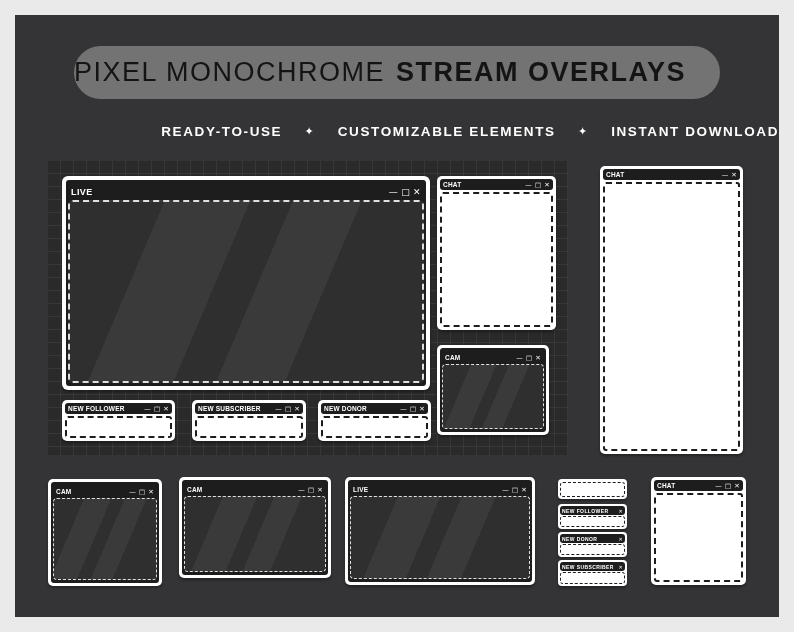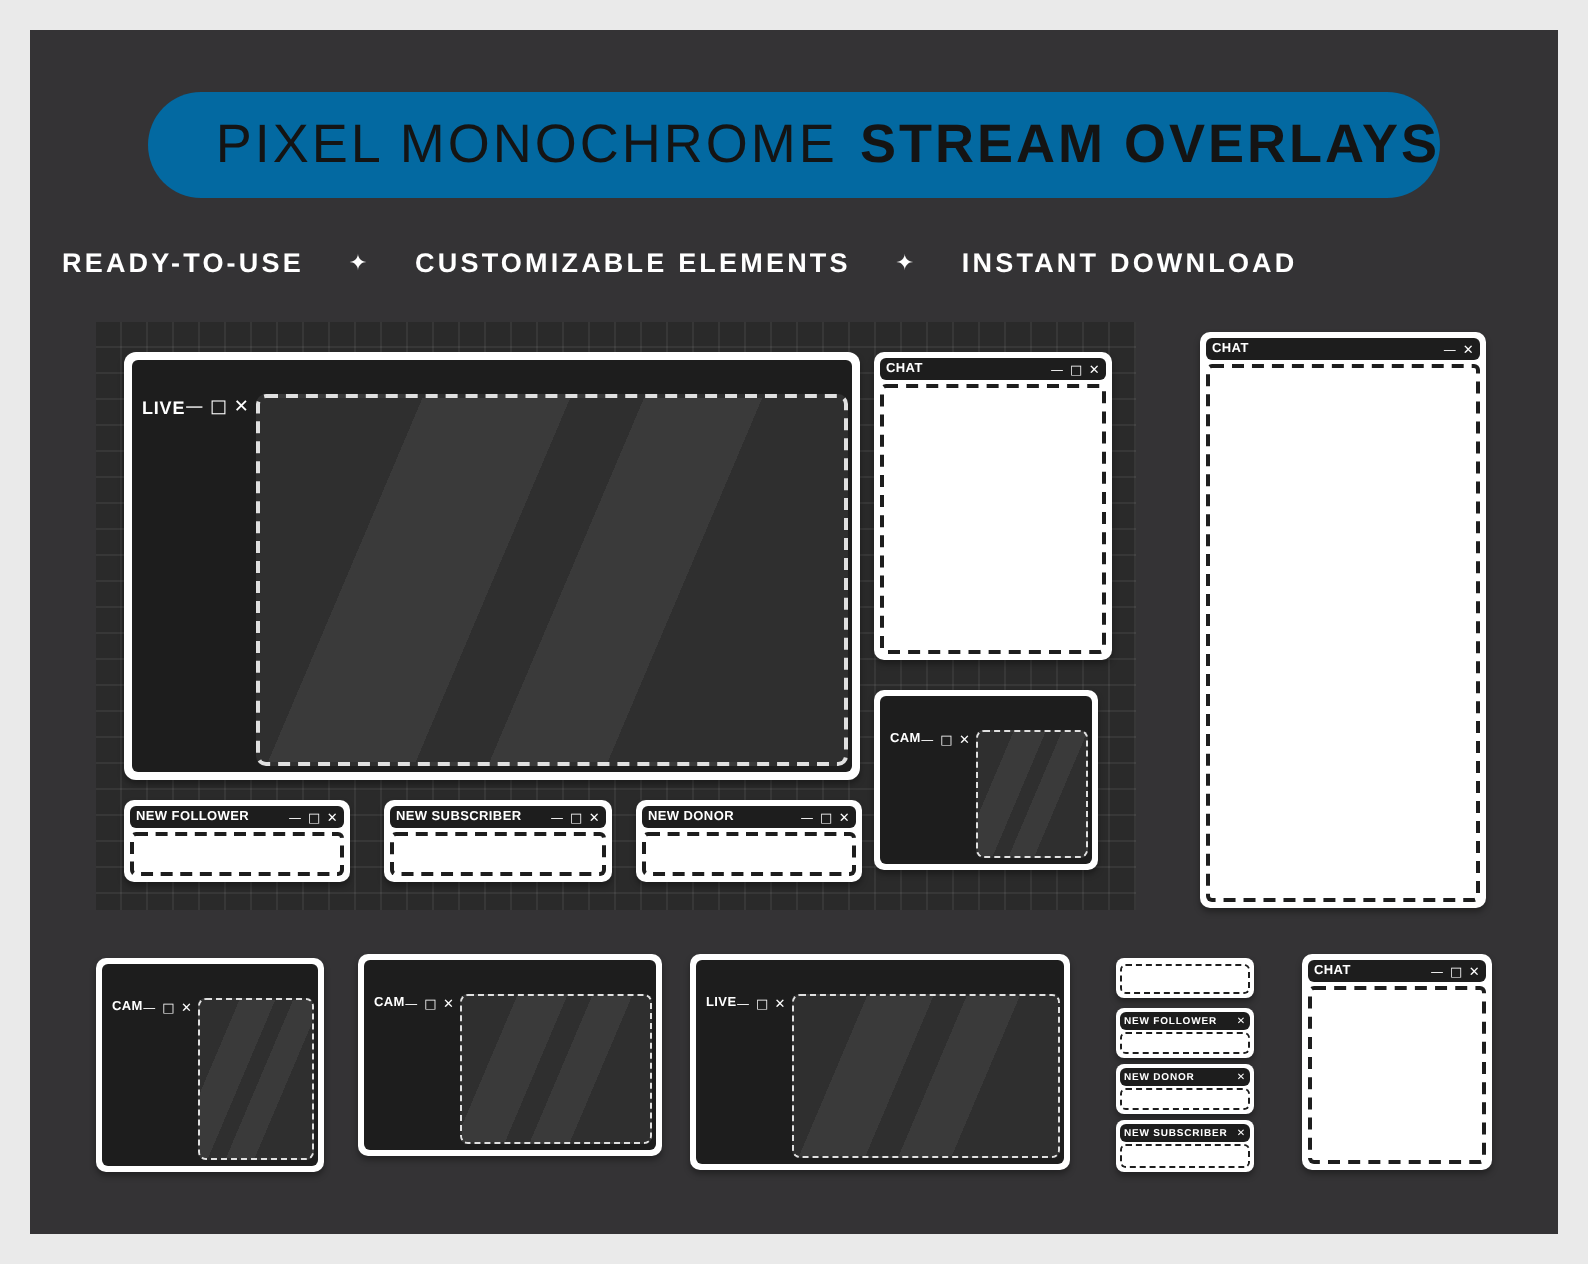--- a/index.html
+++ b/index.html
@@ -1,32 +1,32 @@
 <!DOCTYPE html>
 <html><head>
 <meta charset="utf-8">
 <style>
   *{margin:0;padding:0;box-sizing:border-box}
   html,body{width:794px;height:632px}
   body{background:#eaeaea;font-family:"Liberation Sans","DejaVu Sans",sans-serif;position:relative;overflow:hidden}
   .canvas{position:absolute;left:15px;top:15px;width:764px;height:602px;background:#343335}
 
-  .banner{position:absolute;left:50%;top:31px;transform:translateX(-50%);width:646px;height:53px;background:#0369a1;border-radius:27px;display:flex;align-items:center;justify-content:flex-end;font-size:27px;letter-spacing:1.5px;color:#141414;white-space:nowrap}
+  .banner{position:absolute;left:50%;top:31px;transform:translateX(-50%);width:646px;height:53px;background:#737373;border-radius:27px;display:flex;align-items:center;justify-content:flex-start;font-size:27px;letter-spacing:1.5px;color:#141414;white-space:nowrap}
   .banner .t-reg{font-weight:500;margin-right:11px}
   .banner .t-bold{font-weight:700}
 
-  .features{position:absolute;left:16px;top:109px;width:100%;text-align:left;color:#fff;font-size:13.5px;font-weight:700;letter-spacing:1.6px;white-space:nowrap}
+  .features{position:absolute;left:0;top:109px;width:100%;text-align:right;color:#fff;font-size:13.5px;font-weight:700;letter-spacing:1.6px;white-space:nowrap}
   .features .sep{display:inline-block;margin:0 17px;font-size:11px;transform:translateY(-1px);font-family:"DejaVu Sans",sans-serif}
 
   .grid-panel{position:absolute;left:33px;top:146px;width:520px;height:294px;background-color:#2a2a2a;
     background-image:linear-gradient(rgba(255,255,255,.06) 1px,transparent 1px),linear-gradient(90deg,rgba(255,255,255,.06) 1px,transparent 1px);
     background-size:13px 13px;background-position:-1px -1px}
 
   .win{position:absolute;background:#fff;border-radius:6px;padding:4px;box-shadow:0 2px 3px rgba(0,0,0,.35)}
-  .win .inner{height:100%;display:flex;background:#1d1d1d;border-radius:3px;padding:16px 2px 3px}
+  .win .inner{height:100%;display:flex;flex-direction:column;background:#1d1d1d;border-radius:3px;padding:4px 2px 3px}
   .tbar{display:flex;align-items:center;justify-content:space-between;padding:0 3px;color:#fff;font-weight:700;height:15px;font-size:9px;letter-spacing:.4px;white-space:nowrap;overflow:hidden;flex:0 0 auto}
   .ctrls{display:inline-flex;gap:3px;font-family:"DejaVu Sans",sans-serif;font-weight:400}
   .screen{flex:1;border:2px dashed #e0e0e0;border-radius:5px;background-color:#2f2f2f;margin-top:1px}
   .sheen{background-image:linear-gradient(113deg,transparent 0 22%,rgba(255,255,255,.05) 22% 42%,transparent 42% 52%,rgba(255,255,255,.05) 52% 68%,transparent 68% 100%)}
 
   .win.light .inner-light{height:100%;display:flex;flex-direction:column}
   .win.light .tbar{background:#1d1d1d;border-radius:3px}
   .lbody{flex:1;border:2px dashed #1d1d1d;border-radius:3px;margin-top:2px;background:#fff}
 
   .win.sm{padding:3px;border-radius:5px}

